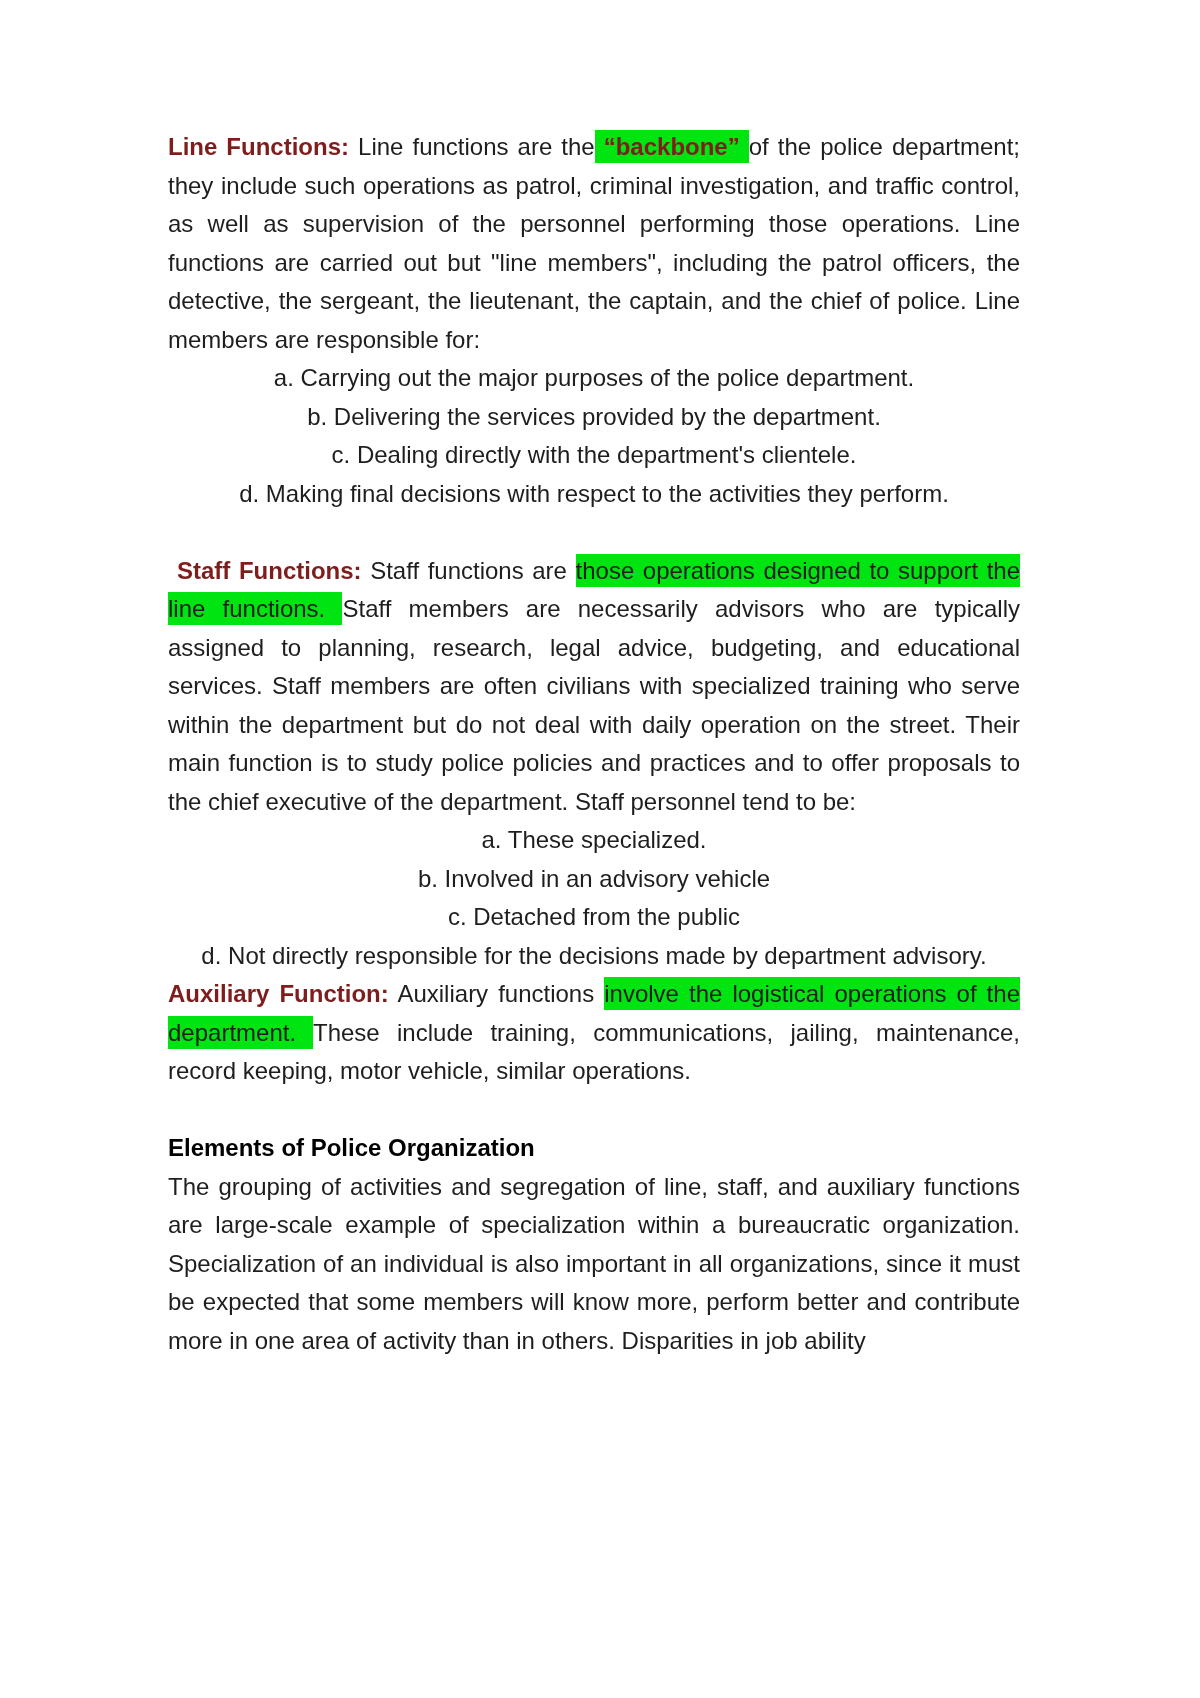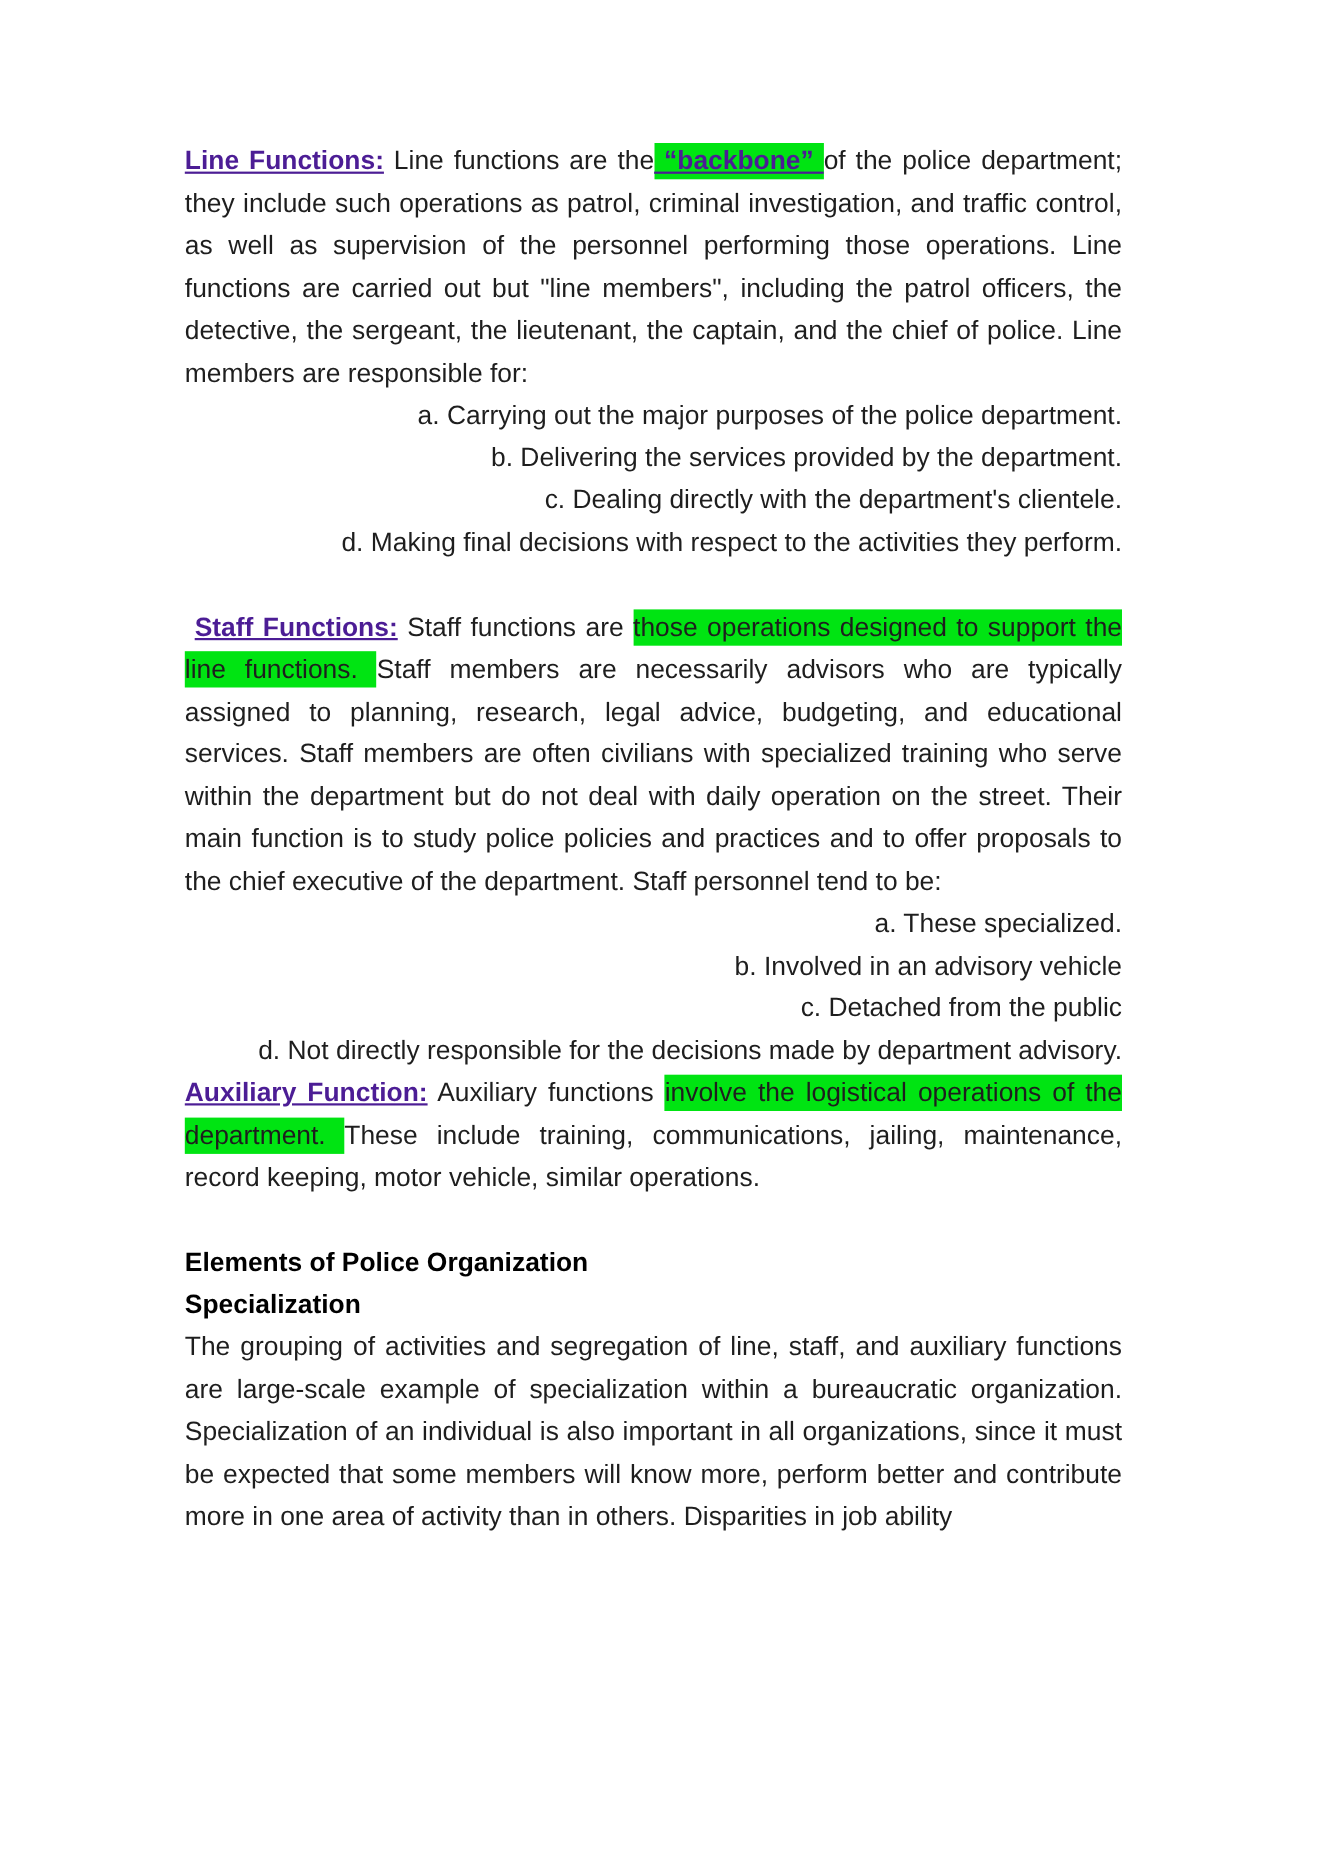--- a/index.html
+++ b/index.html
@@ -24,26 +24,26 @@
   .heading {
     font-weight: bold;
     color: #000000;
     text-align: left;
     margin: 0;
     font-size: 24px;
     line-height: 38.5px;
   }
   .para { margin: 0; }
   .para.indent-sm { text-indent: 9px; }
-  .bold { font-weight: bold; color: #4c1d95; text-decoration: underline; }
+  .bold { font-weight: bold; color: #7f1d1d; }
   .hl {
     background: #00e412;
     padding: 3px 0;
   }
-  .list-item { text-align: right; }
+  .list-item { text-align: center; }
   .blank-line { height: 38.5px; }
 </style>
 </head>
 <body>
 
 <div class="page-content">
 
 
   <p class="para"><span class="bold">Line Functions:</span><span> Line functions are the</span><span class="hl bold"> “backbone” </span><span>of the police department; they include such operations as patrol, criminal investigation, and traffic control, as well as supervision of the personnel performing those operations. Line functions are carried out but "line members", including the patrol officers, the detective, the sergeant, the lieutenant, the captain, and the chief of police. Line members are responsible for:</span></p>
 
@@ -63,17 +63,16 @@
     <div class="list-item">b. Involved in an advisory vehicle</div>
     <div class="list-item">c. Detached from the public</div>
     <div class="list-item">d. Not directly responsible for the decisions made by department advisory.</div>
   </div>
 
   <p class="para"><span class="bold">Auxiliary Function:</span><span> Auxiliary functions </span><span class="hl">involve the logistical operations of the department. </span><span>These include training, communications, jailing, maintenance, record keeping, motor vehicle, similar operations.</span></p>
 
   <div class="blank-line"></div>
 
   <h2 class="heading">Elements of Police Organization</h2>
-  <h3 class="heading">Specialization</h3>
 
   <p class="para">The grouping of activities and segregation of line, staff, and auxiliary functions are large-scale example of specialization within a bureaucratic organization. Specialization of an individual is also important in all organizations, since it must be expected that some members will know more, perform better and contribute more in one area of activity than in others. Disparities in job ability</p>
 
 </div>
 
 </body></html>

